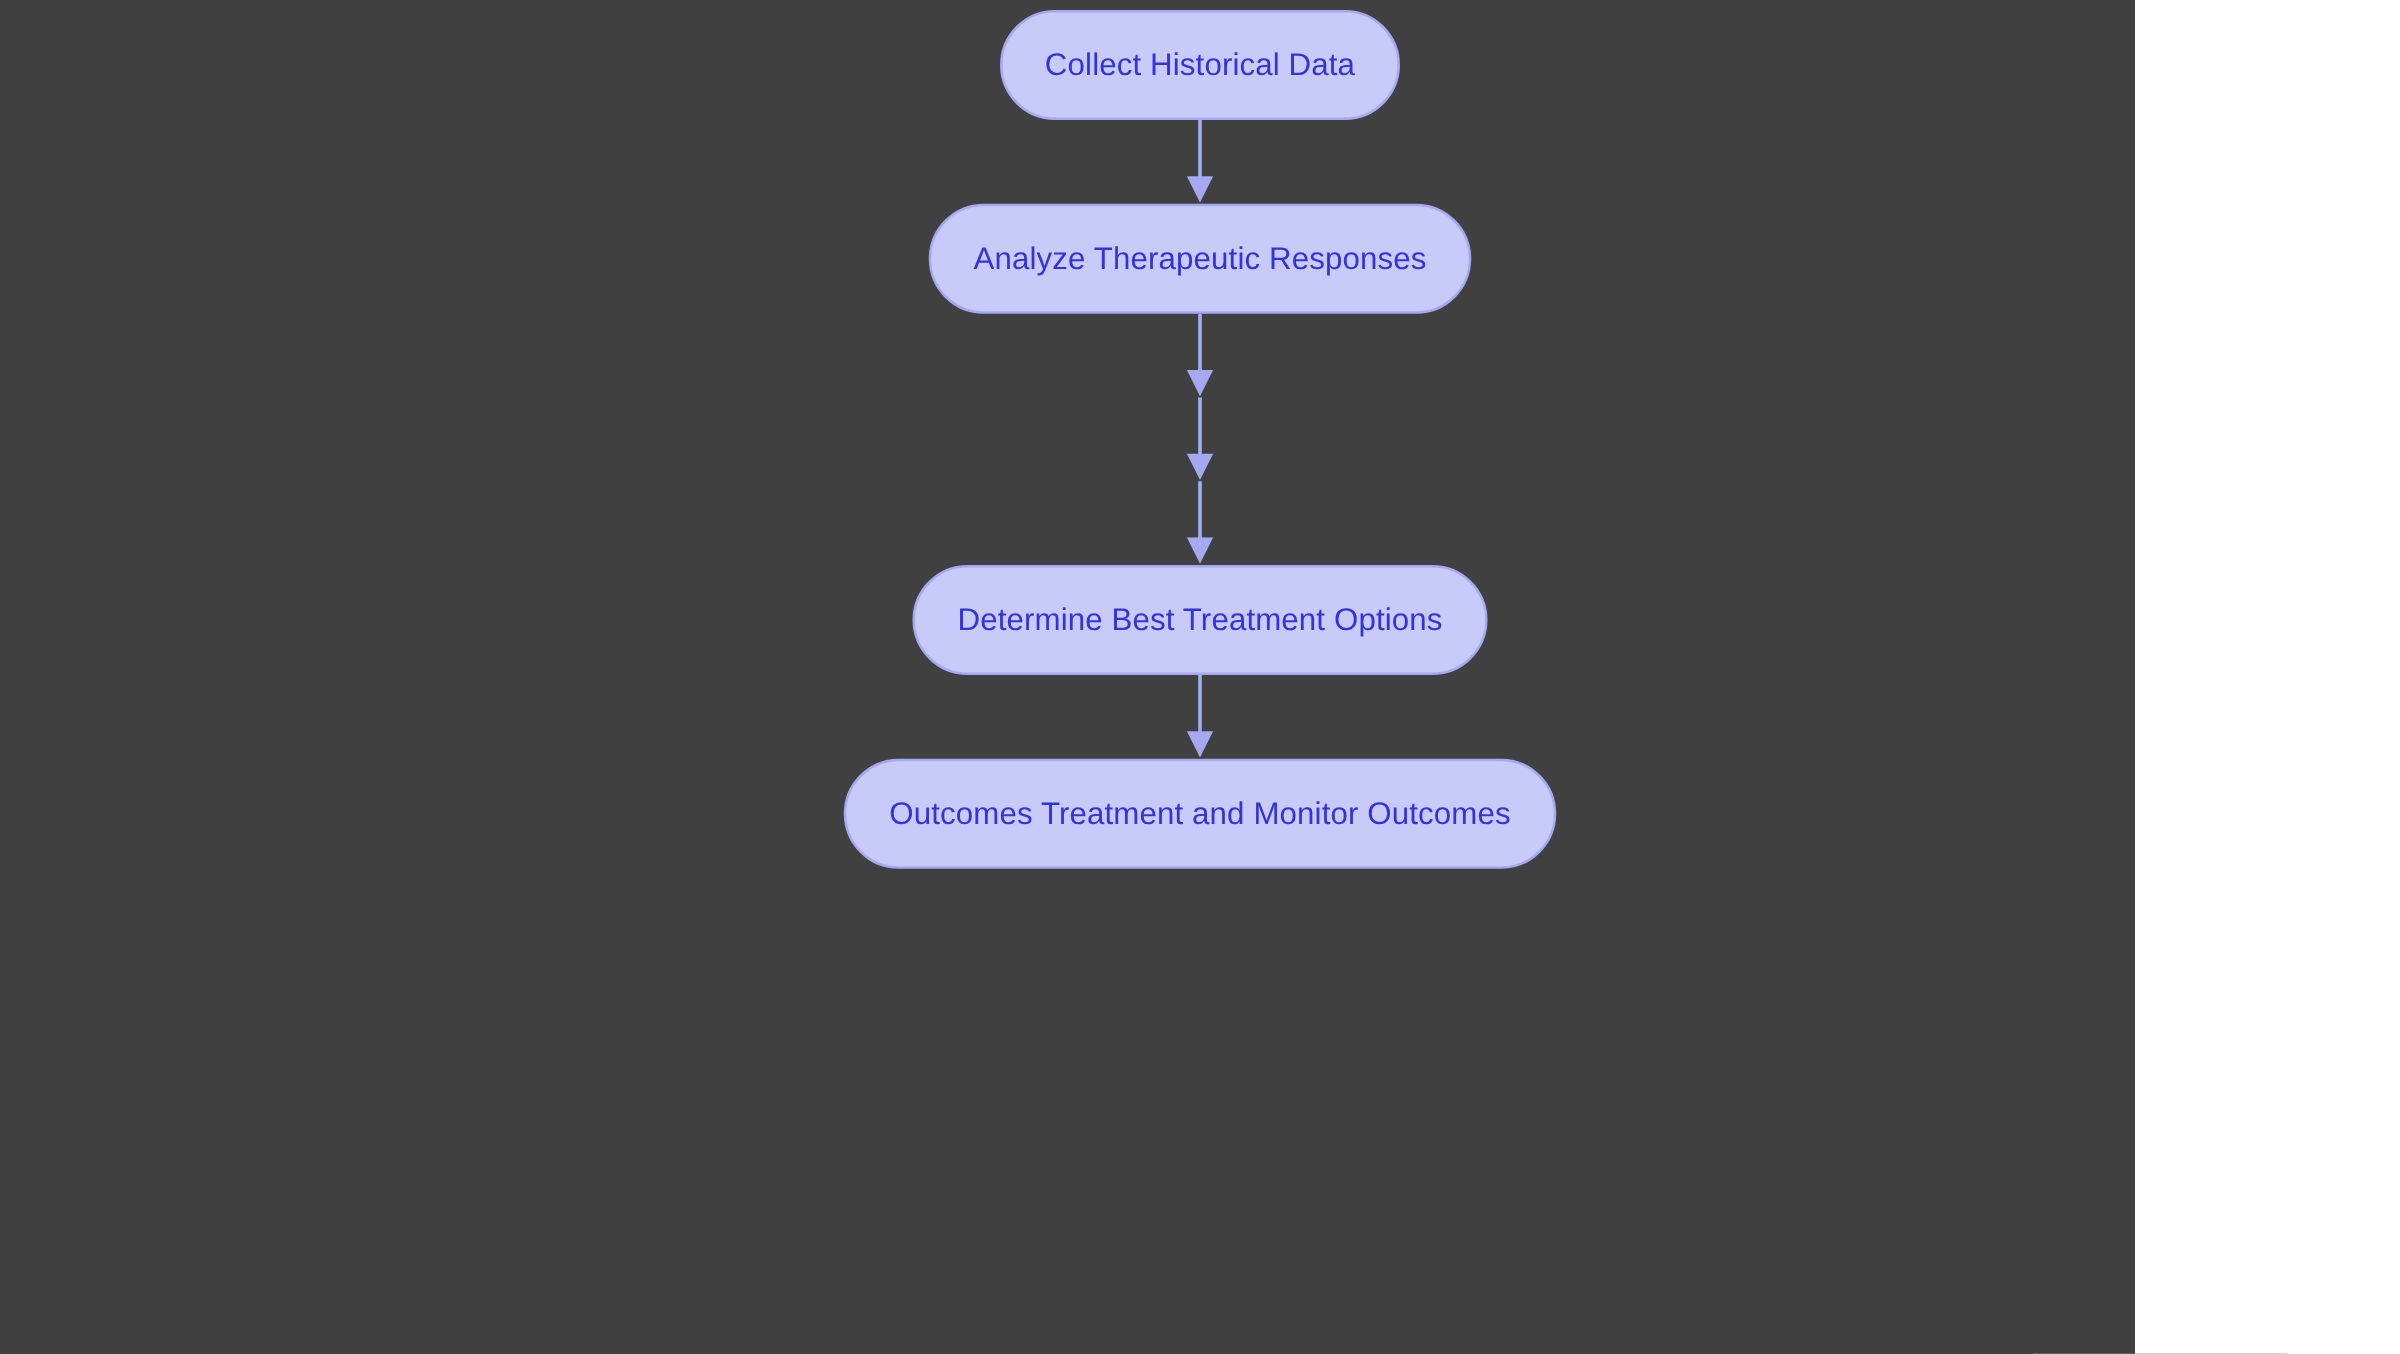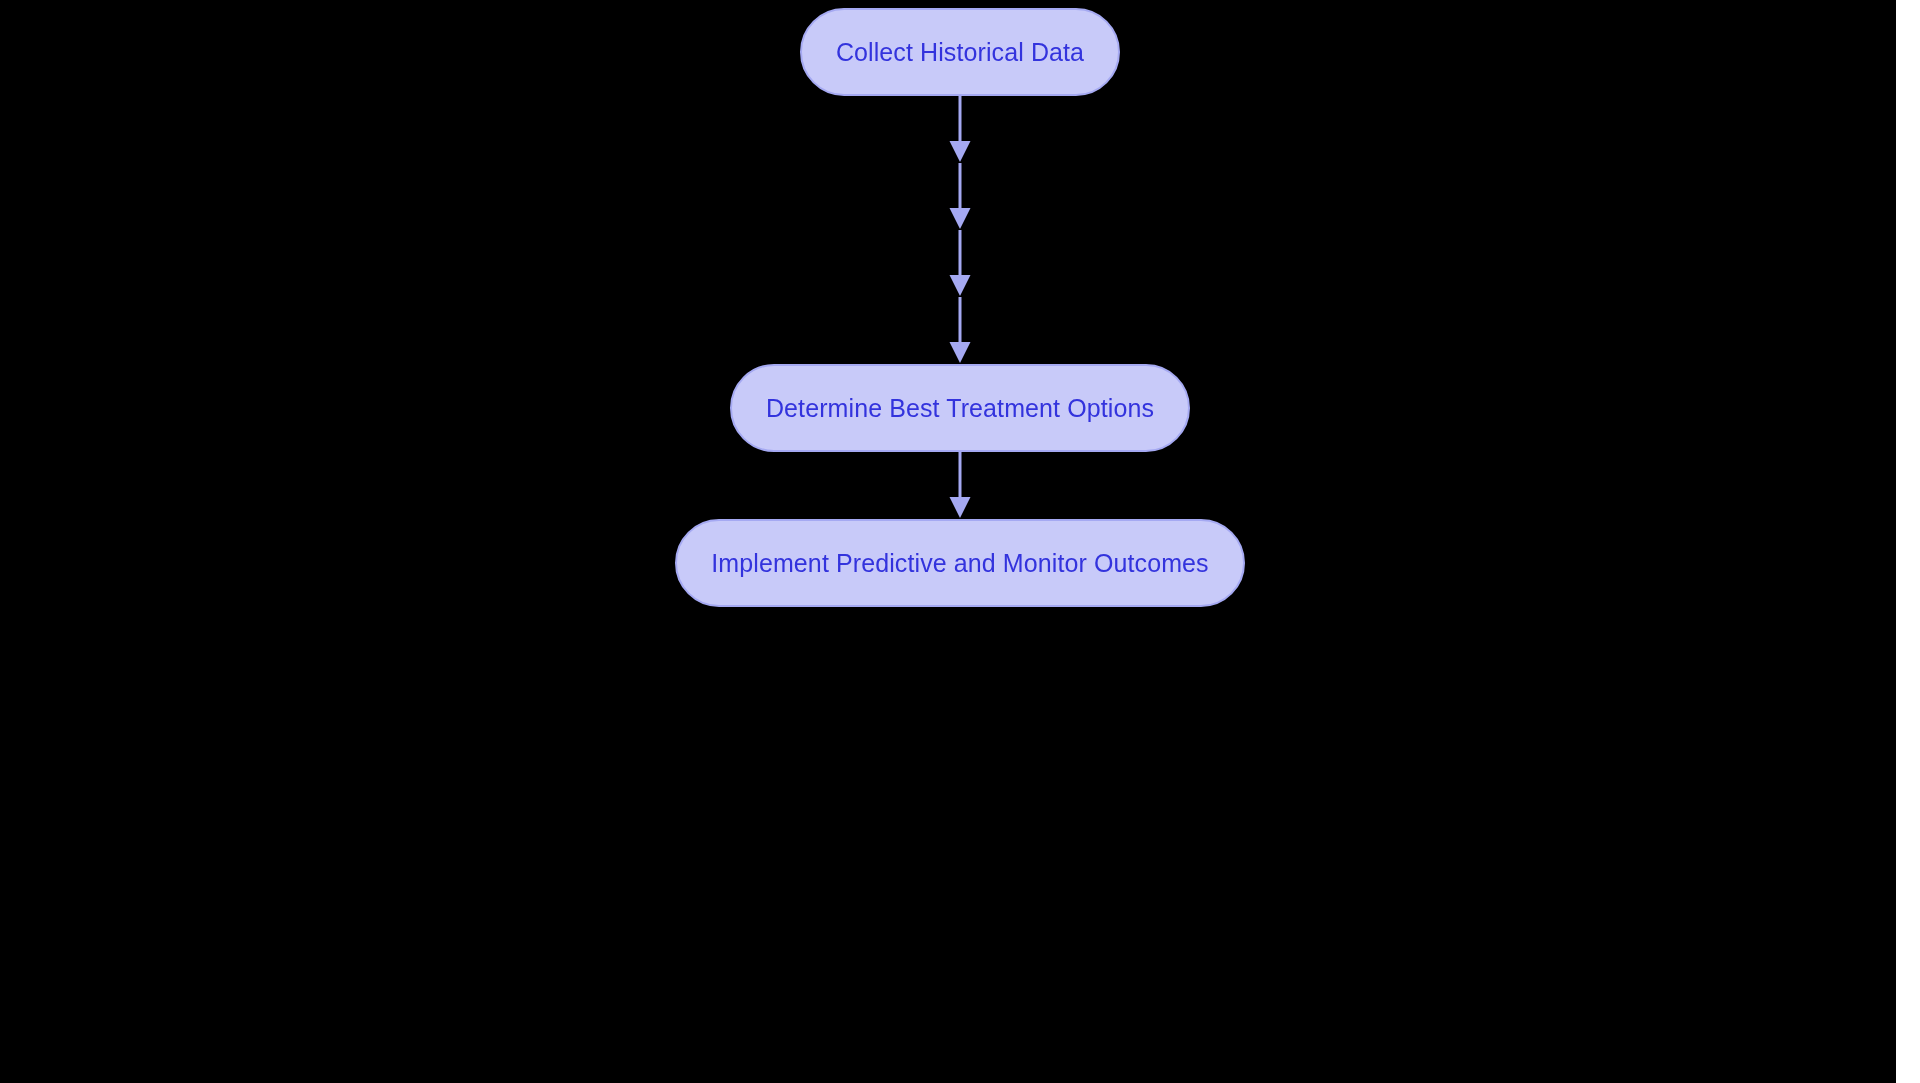--- a/index.html
+++ b/index.html
@@ -11,23 +11,23 @@
   body {
     width: 1920px;
     height: 1083px;
     background: #ffffff;
     font-family: "Liberation Sans", sans-serif;
     overflow: hidden;
   }
 
   #flowchart-root {
     position: relative;
-    width: 1896px;
+    width: 1708px;
     height: 1083px;
-    background: #000000;
+    background: #404040;
   }
 
   
   .flow-column {
     position: absolute;
     left: 0;
     top: 0;
     width: 1920px;
     height: 1083px;
     display: flex;
@@ -89,20 +89,23 @@
       <span class="node-label">Collect Historical Data</span>
     </div>
 
     <div class="connector">
       <svg viewBox="0 0 24 67" xmlns="http://www.w3.org/2000/svg" aria-hidden="true">
         <line x1="12" y1="0" x2="12" y2="47" stroke="#a5a9f2" stroke-width="3"></line>
         <polygon points="12,66 1.5,45 22.5,45" fill="#a5a9f2"></polygon>
       </svg>
     </div>
 
+    <div class="node">
+      <span class="node-label">Analyze Therapeutic Responses</span>
+    </div>
 
     <div class="connector">
       <svg viewBox="0 0 24 67" xmlns="http://www.w3.org/2000/svg" aria-hidden="true">
         <line x1="12" y1="0" x2="12" y2="47" stroke="#a5a9f2" stroke-width="3"></line>
         <polygon points="12,66 1.5,45 22.5,45" fill="#a5a9f2"></polygon>
       </svg>
     </div>
 
 
     <div class="connector">
@@ -125,17 +128,17 @@
     </div>
 
     <div class="connector">
       <svg viewBox="0 0 24 67" xmlns="http://www.w3.org/2000/svg" aria-hidden="true">
         <line x1="12" y1="0" x2="12" y2="47" stroke="#a5a9f2" stroke-width="3"></line>
         <polygon points="12,66 1.5,45 22.5,45" fill="#a5a9f2"></polygon>
       </svg>
     </div>
 
     <div class="node">
-      <span class="node-label">Implement Predictive and Monitor Outcomes</span>
+      <span class="node-label">Outcomes Treatment and Monitor Outcomes</span>
     </div>
 
   </div>
 </div>
 
 </body></html>

